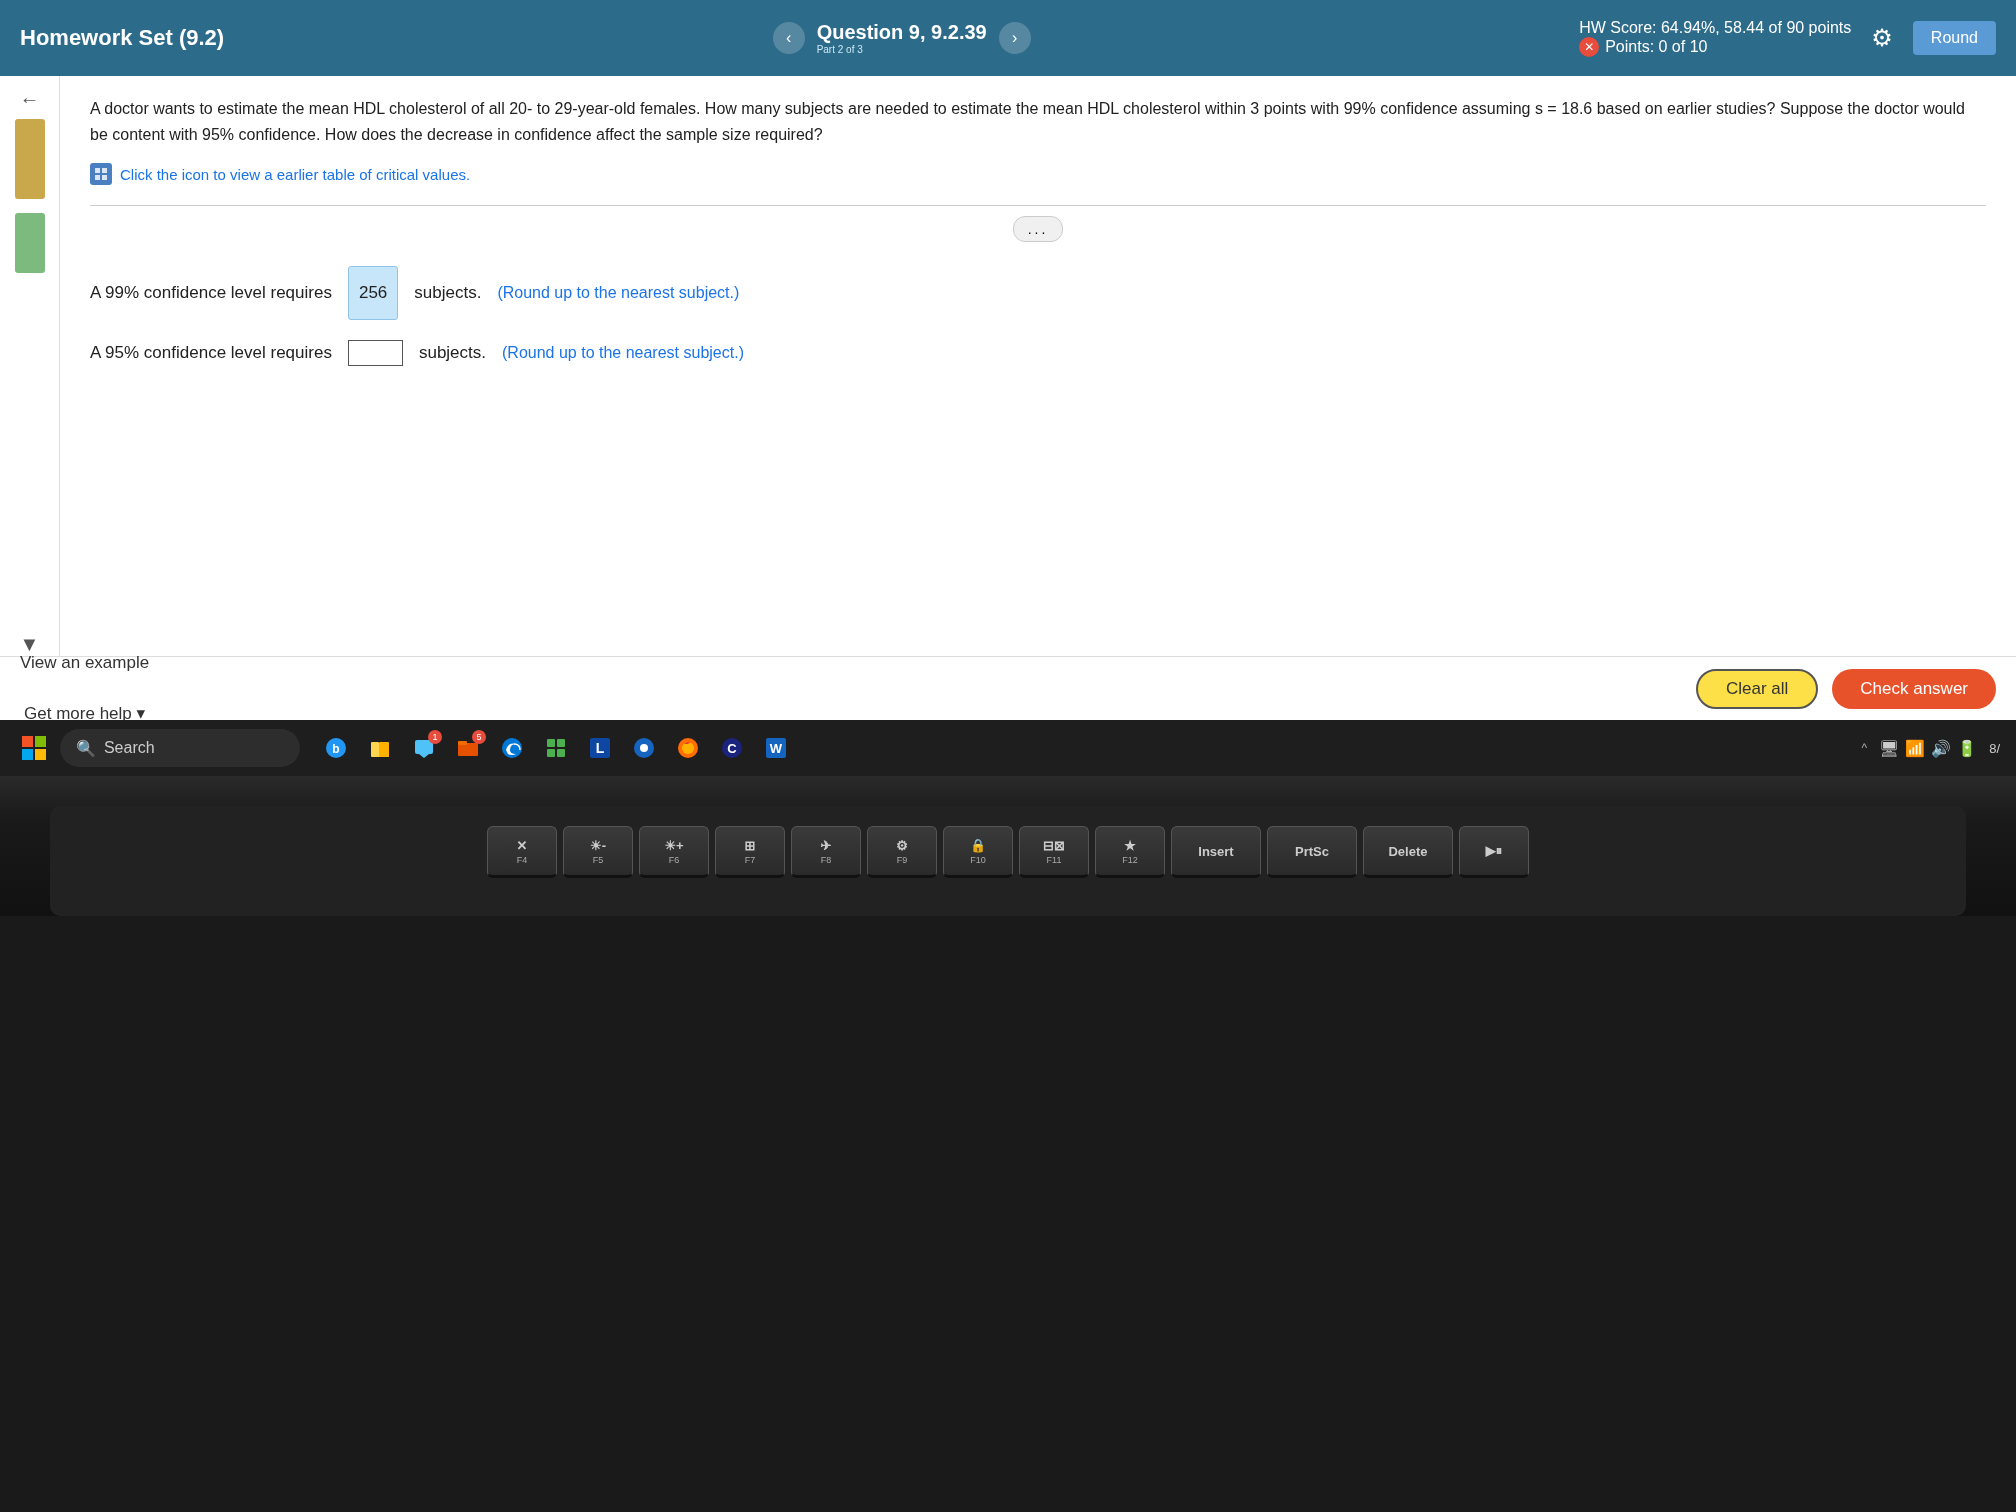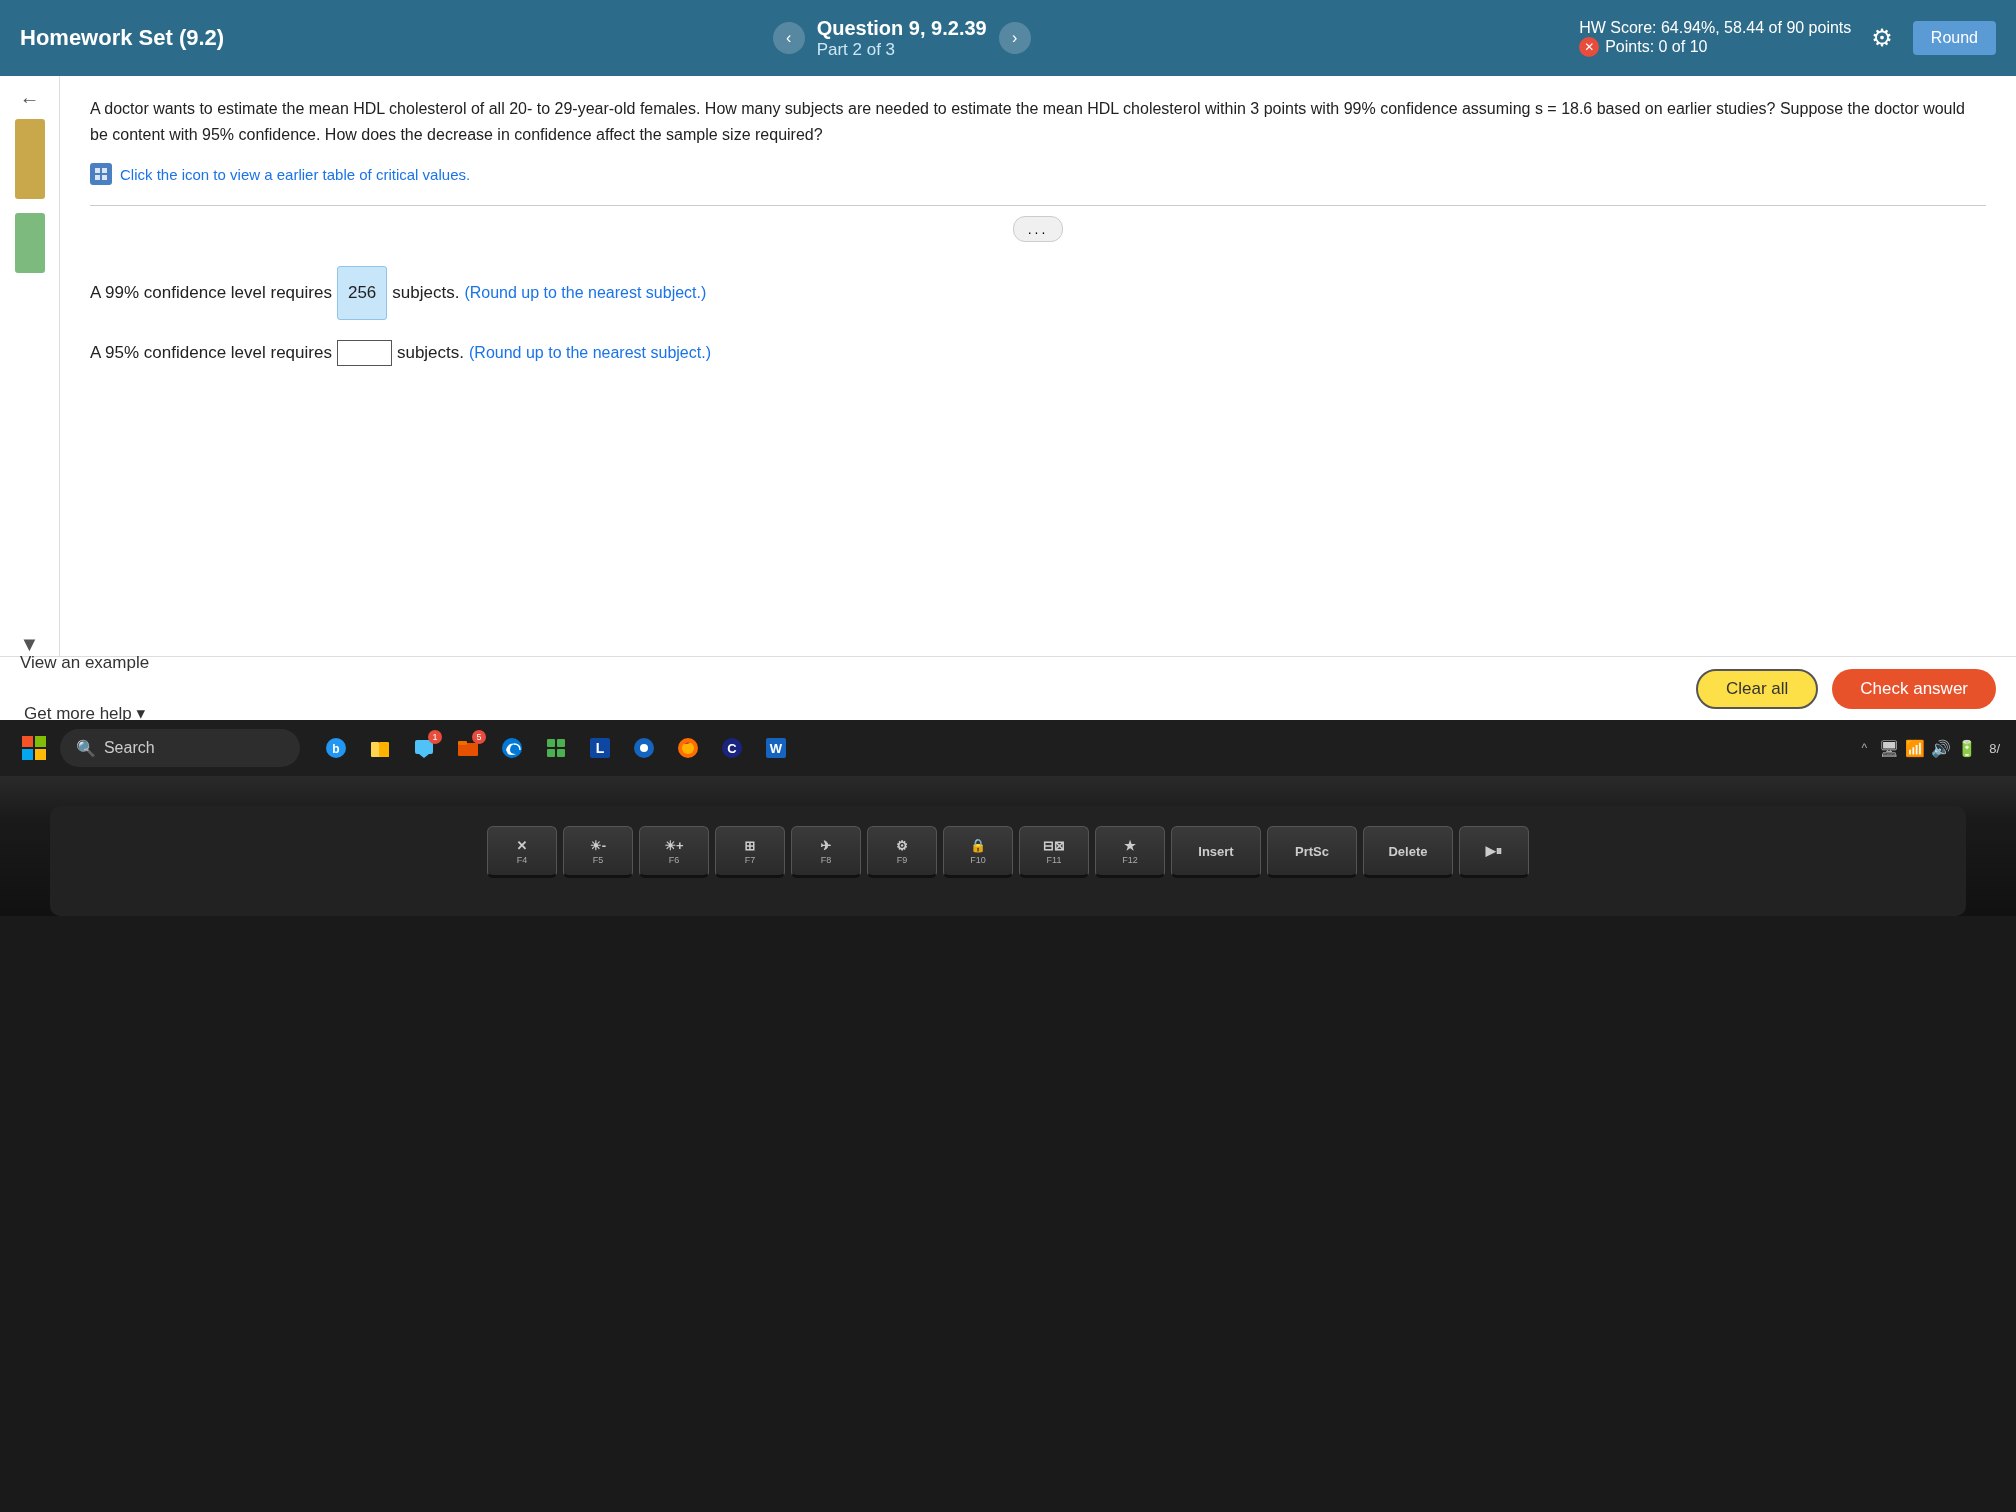--- a/index.html
+++ b/index.html
@@ -52,21 +52,21 @@
       gap: 12px;
     }
 
     .question-title {
       font-size: 20px;
       font-weight: bold;
       color: white;
     }
 
     .part-label {
-      font-size: 17px;
+      font-size: 10px;
       color: #cce8f5;
     }
 
     .nav-btn {
       background: rgba(255,255,255,0.2);
       border: none;
       color: white;
       width: 32px;
       height: 32px;
       border-radius: 50%;
@@ -230,21 +230,21 @@
       letter-spacing: 3px;
     }
 
     
     .answer-row {
       font-size: 17px;
       color: #222;
       margin-bottom: 20px;
       display: flex;
       align-items: center;
-      gap: 5px;
+      gap: 16px;
       flex-wrap: wrap;
     }
 
     .answer-highlight {
       background: #c8e6fa;
       border: 1px solid #90c4e8;
       padding: 16px 10px;
       border-radius: 3px;
       font-size: 17px;
       min-width: 50px;

